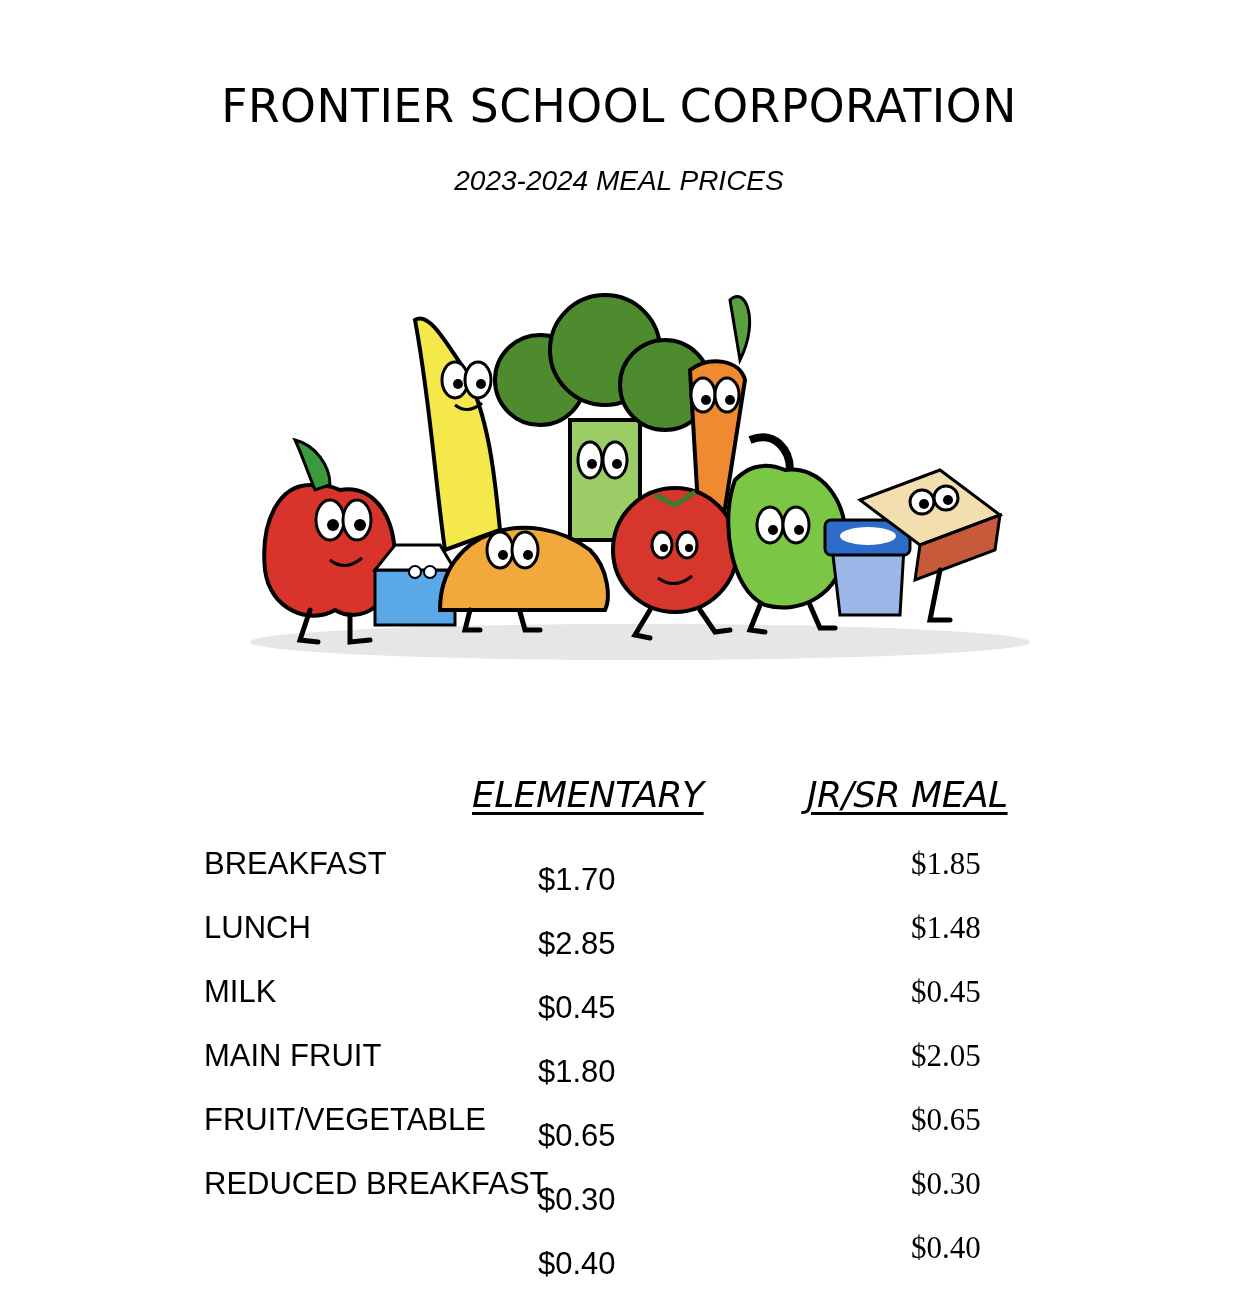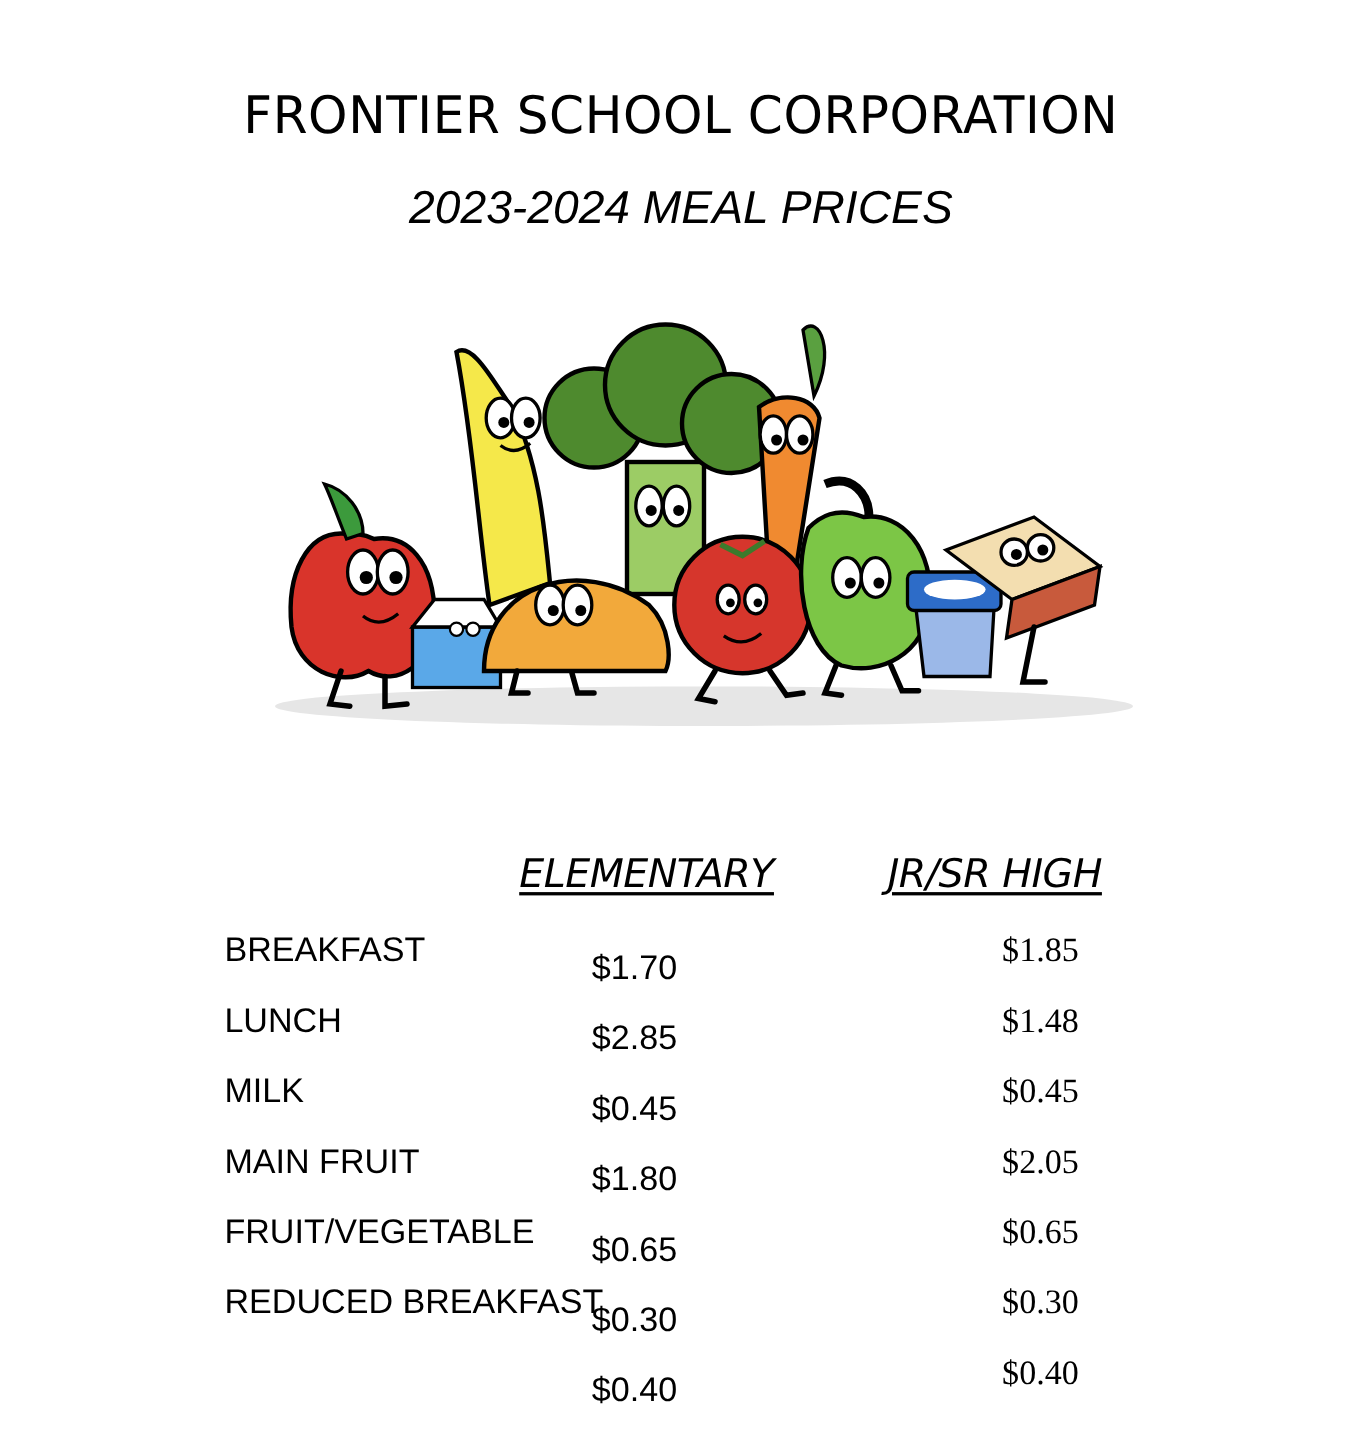--- a/index.html
+++ b/index.html
@@ -4,21 +4,21 @@
   <style>
     html, body { margin: 0; padding: 0; background: #ffffff; }
     body { width: 1238px; height: 1312px; position: relative; overflow: hidden; color: #000; }
     .title {
       position: absolute; left: 0; width: 1238px; top: 78px; text-align: center;
       font-family: "DejaVu Sans", sans-serif; font-size: 47px; letter-spacing: 0.5px; font-weight: normal;
       transform: scaleX(0.97);
     }
     .subtitle {
       position: absolute; left: 0; width: 1238px; top: 165px; text-align: center;
-      font-family: "Liberation Sans", sans-serif; font-style: italic; font-size: 42px;
+      font-family: "Liberation Sans", sans-serif; font-style: italic; font-size: 28px;
     }
     .art { position: absolute; left: 200px; top: 280px; width: 880px; height: 400px; }
     .hdr {
       position: absolute; top: 774px; font-family: "DejaVu Sans", sans-serif; font-size: 36px;
       text-decoration: underline; text-decoration-thickness: 3px; text-underline-offset: 5px;
       letter-spacing: -0.5px;
       font-style: italic;
     }
     .row { position: absolute; left: 0; width: 1238px; height: 40px; font-family: "Liberation Sans", sans-serif; font-size: 31px; }
     .row span { position: absolute; top: 0; white-space: nowrap; }
@@ -131,21 +131,21 @@
       <path d="M320 332 L325 350 L340 350"></path>
     <path d="M450 330 L435 355 L450 358"></path>
       <path d="M500 330 L515 352 L530 350"></path>
     <path d="M560 325 L550 350 L565 352"></path>
       <path d="M610 325 L620 348 L635 348"></path>
     <path d="M740 290 L730 340 L750 340"></path>
   </g>
 </svg>
 
 <div class="hdr" style="left:472px;">ELEMENTARY</div>
-<div class="hdr" style="left:807px;">JR/SR HIGH</div>
+<div class="hdr" style="left:807px;">JR/SR MEAL</div>
 
 <div class="row" style="top:846px;padding-left:12px;">
   <span class="label">BREAKFAST</span>
   <span class="elem">$1.70</span>
   <span class="high">$1.85</span>
 </div>
 <div class="row" style="top:910px;">
   <span class="label">LUNCH</span>
   <span class="elem">$2.85</span>
   <span class="high">$1.48</span>

